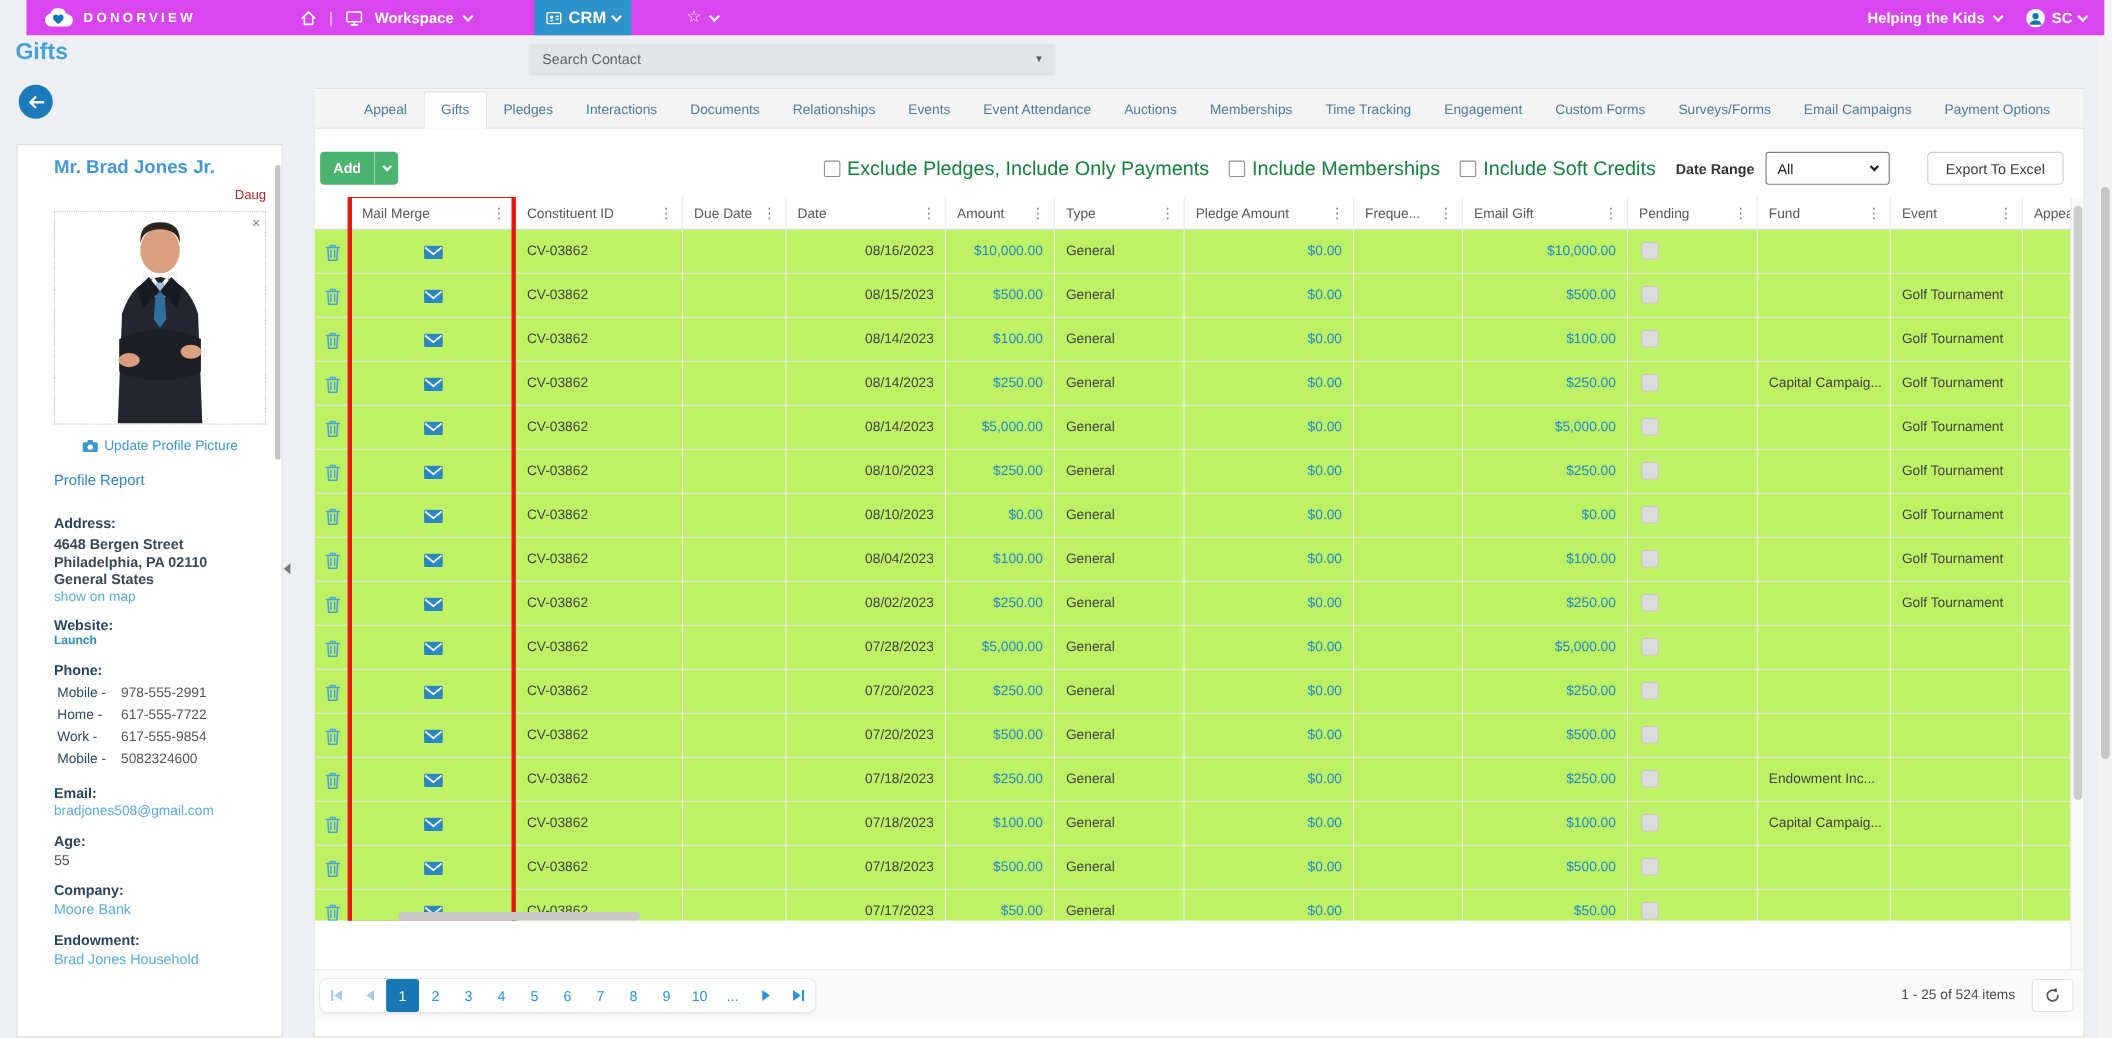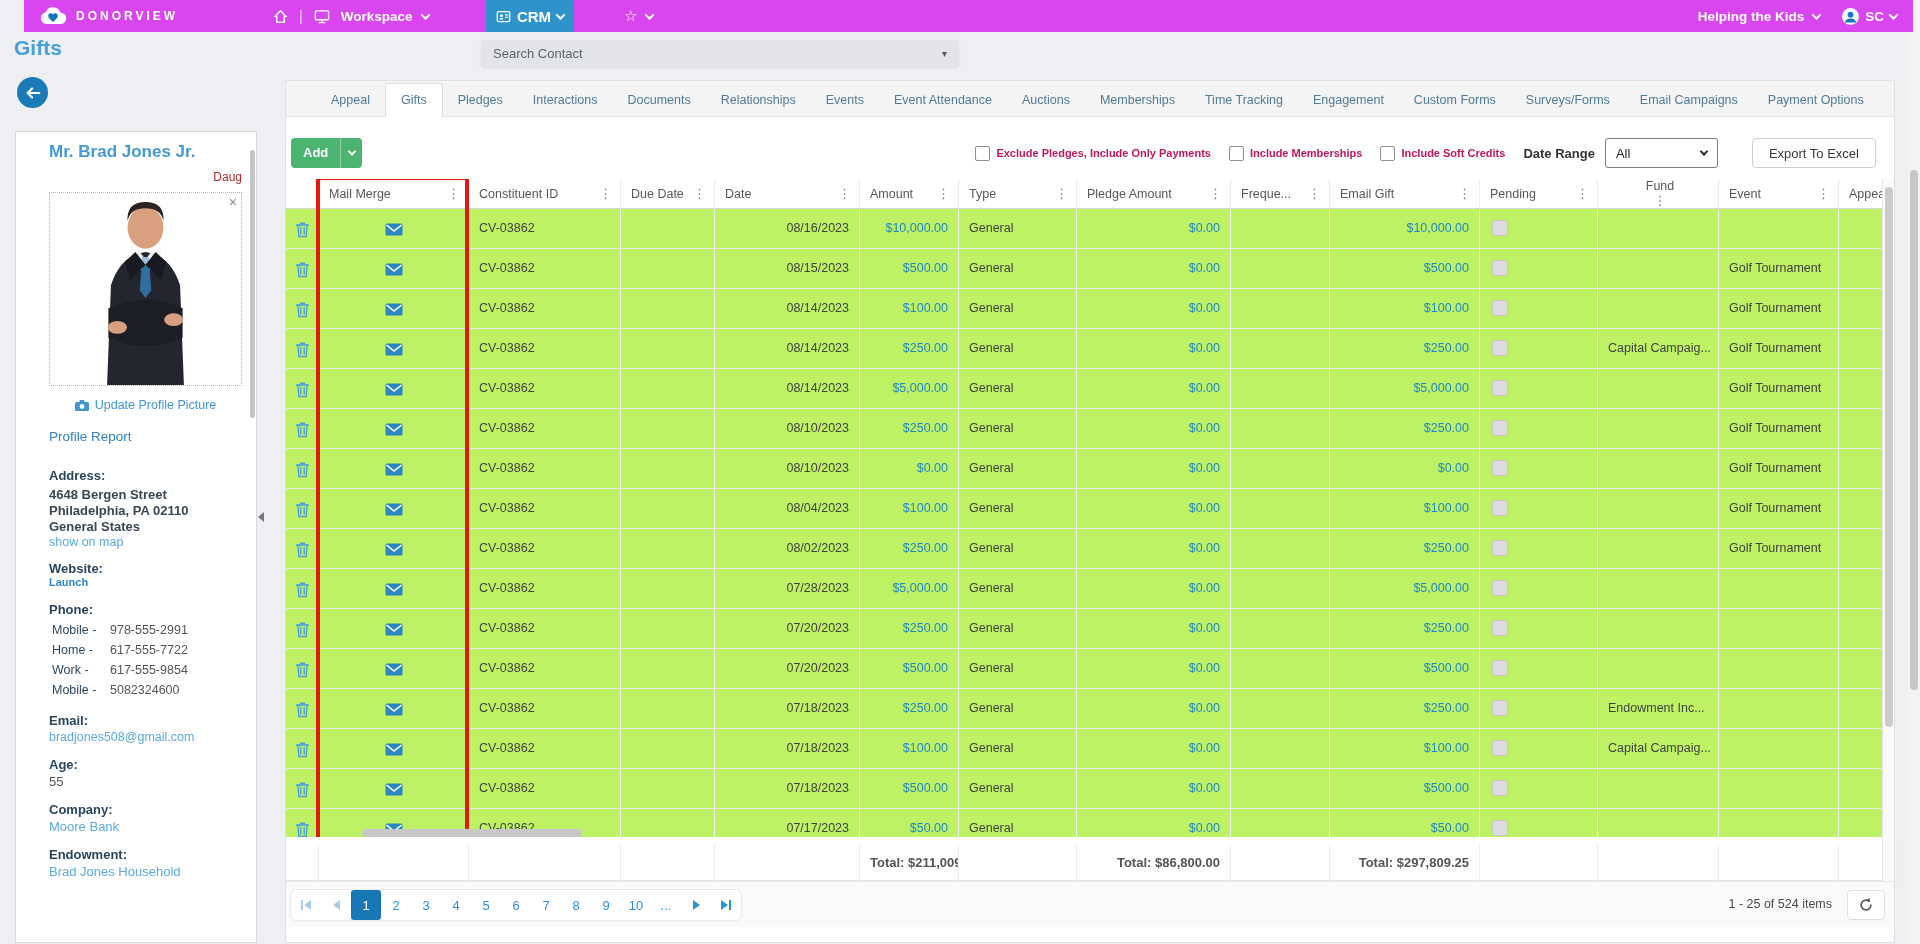--- a/index.html
+++ b/index.html
@@ -29,21 +29,21 @@
   .tab { font-size:12.5px; color:#4f7b97; padding:9px 15px; cursor:pointer; white-space:nowrap; }
   .tab.active { background:#fff; border:1px solid #ddd; border-bottom:none; border-radius:3px 3px 0 0; margin-bottom:-1px; padding-bottom:10px; z-index:2; }
 
   
   .add-btn { position:absolute; left:5px; top:57px; height:30px; display:flex; background:#4cb471; border-radius:4px; overflow:hidden; cursor:pointer; border:none; }
   .add-main { color:#fff; font-size:13px; font-weight:600; padding:0 12px; line-height:30px; }
   .add-caret { width:22px; display:flex; align-items:center; justify-content:center; border-left:1px solid rgba(255,255,255,.4); color:#fff; }
   .filters { position:absolute; right:18px; top:57px; height:30px; display:flex; align-items:center; gap:18px; }
   .cb-item { display:flex; align-items:center; gap:6px; }
   .cb-box { width:15px; height:15px; border:1.5px solid #8f8f8f; border-radius:2px; background:#fff; cursor:pointer; flex:none; }
-  .cb-label { font-size:11px; color:#be185d; font-weight:700; }
+  .cb-label { font-size:18px; color:#15803d; font-weight:400; }
   .dr-label { font-size:13px; color:#333; font-weight:600; margin-right:-8px; }
   .dr-select { width:113px; height:30px; border:1px solid #7d7d7d; border-radius:3px; background:#fff; font-size:13px; color:#222; display:flex; align-items:center; padding:0 10px; cursor:pointer; justify-content:space-between; }
   .dr-select .chev { color:#222; width:6px; height:6px; }
   .export-btn { height:30px; padding:0 16px; background:#fff; border:1px solid #cfcfcf; border-radius:4px; font-size:13px; color:#3a3a3a; cursor:pointer; margin-left:16px; }
 
   
   .table-wrap { position:absolute; left:0; top:98px; width:1598px; height:658px; overflow:hidden; }
   .t-head { display:flex; height:30px; border-bottom:1px solid #d8d8d8; background:#fff; }
   .h-cell { flex:none; display:flex; align-items:center; justify-content:space-between; padding:0 6px 0 10px; font-size:12.5px; color:#575757; border-right:1px solid #ececec; overflow:hidden; white-space:nowrap; cursor:pointer; }
   .col-menu { color:#777; font-size:13px; padding:0 2px; cursor:pointer; }
@@ -254,21 +254,21 @@
           <span class="col-menu">⋮</span>
         </div>
         <div class="h-cell" style="width: 150px;">
           <span>Email Gift</span>
           <span class="col-menu">⋮</span>
         </div>
         <div class="h-cell" style="width: 118px;">
           <span>Pending</span>
           <span class="col-menu">⋮</span>
         </div>
-        <div class="h-cell" style="width: 121px; flex-direction: column;">
+        <div class="h-cell" style="width: 121px;">
           <span>Fund</span>
           <span class="col-menu">⋮</span>
         </div>
         <div class="h-cell" style="width: 120px;">
           <span>Event</span>
           <span class="col-menu">⋮</span>
         </div>
         <div class="h-cell" style="width: 60px;">
           <span>Appeal</span>
         </div>
@@ -768,36 +768,20 @@
           </div>
           <div class="cell" style="width: 121px;"></div>
           <div class="cell" style="width: 120px;"></div>
           <div class="cell" style="width: 60px;"></div>
         </div>
       </div>
     <div class="red-box"></div>
     <div class="hscroll-thumb"></div>
   </div>
 
-  <div class="totals-row" id="totals">
-      <div class="tot-cell" style="width: 33px;"></div>
-      <div class="tot-cell" style="width: 150px;"></div>
-      <div class="tot-cell" style="width: 152px;"></div>
-      <div class="tot-cell" style="width: 94px;"></div>
-      <div class="tot-cell" style="width: 145px;"></div>
-      <div class="tot-cell" style="width: 99px;">Total: $211,009</div>
-      <div class="tot-cell" style="width: 118px;"></div>
-      <div class="tot-cell" style="width: 154px;">Total: $86,800.00</div>
-      <div class="tot-cell" style="width: 99px;"></div>
-      <div class="tot-cell" style="width: 150px;">Total: $297,809.25</div>
-      <div class="tot-cell" style="width: 118px;"></div>
-      <div class="tot-cell" style="width: 121px;"></div>
-      <div class="tot-cell" style="width: 120px;"></div>
-      <div class="tot-cell" style="width: 60px;"></div>
-    </div>
 
   <div class="v-scroll">
       <div class="v-thumb"></div>
     </div>
 
   <div class="pager-strip">
     <div class="pager" id="pager">
         <button class="pg-btn disabled">
           <span class="pg-bar"></span>
           <span class="tri-l"></span>

